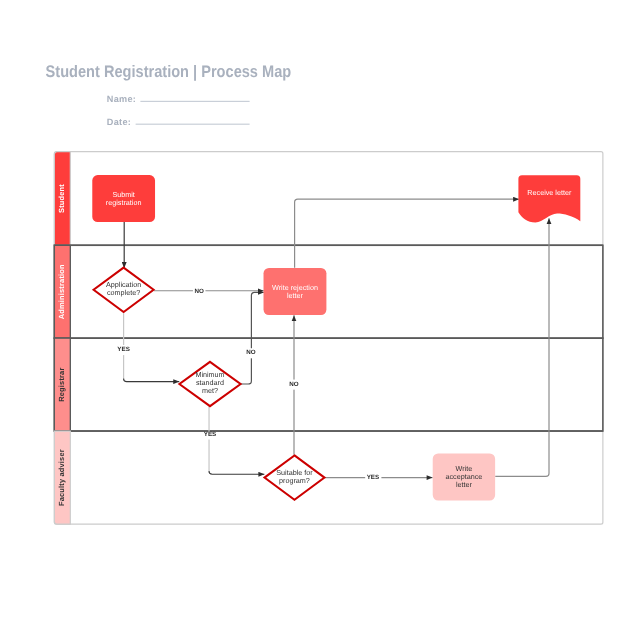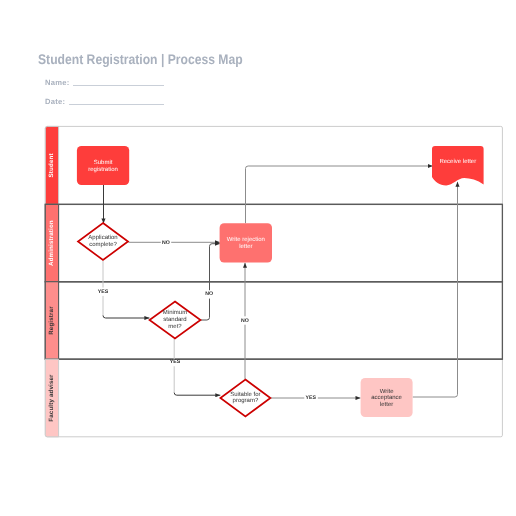--- a/index.html
+++ b/index.html
@@ -5,21 +5,21 @@
 <style>
   html,body{margin:0;padding:0;}
   body{width:516px;height:516px;background:#ffffff;
        font-family:"Liberation Sans",sans-serif;overflow:hidden;
        -webkit-font-smoothing:antialiased;text-rendering:geometricPrecision;}
   #page{position:relative;width:428px;height:516px;transform:translateZ(0);}
 
   .doc-title{position:absolute;left:38px;top:50.5px;font-size:13.9px;font-weight:bold;
              color:#a9b1be;white-space:nowrap;transform-origin:left top;transform:scaleX(0.875) translateZ(0);}
 
-  .field-row{position:absolute;display:flex;align-items:center;}
+  .field-row{position:absolute;display:flex;align-items:flex-start;margin-left:44px;}
   .field-label{font-size:7.6px;font-weight:bold;color:#a9b1be;letter-spacing:0.25px;
                white-space:nowrap;}
   .field-line{height:1px;background:#c9cfd8;}
 
   svg.flow{position:absolute;left:0;top:0;transform:translateZ(0);}
   .lane-label{font-size:6.2px;font-weight:bold;letter-spacing:0.15px;}
   .node-text{font-size:6px;}
   .edge-label{font-size:5.2px;font-weight:bold;fill:#2b2b2b;}
 </style>
 </head>

